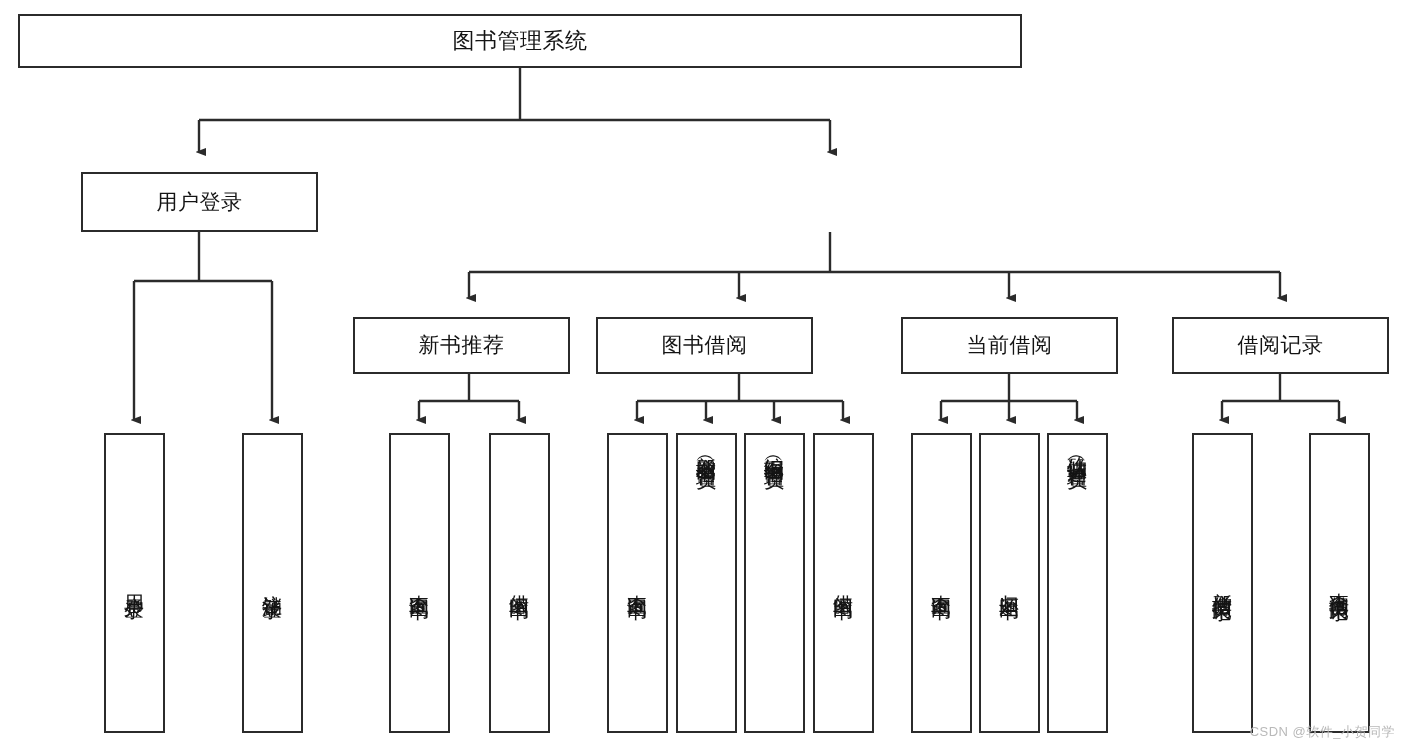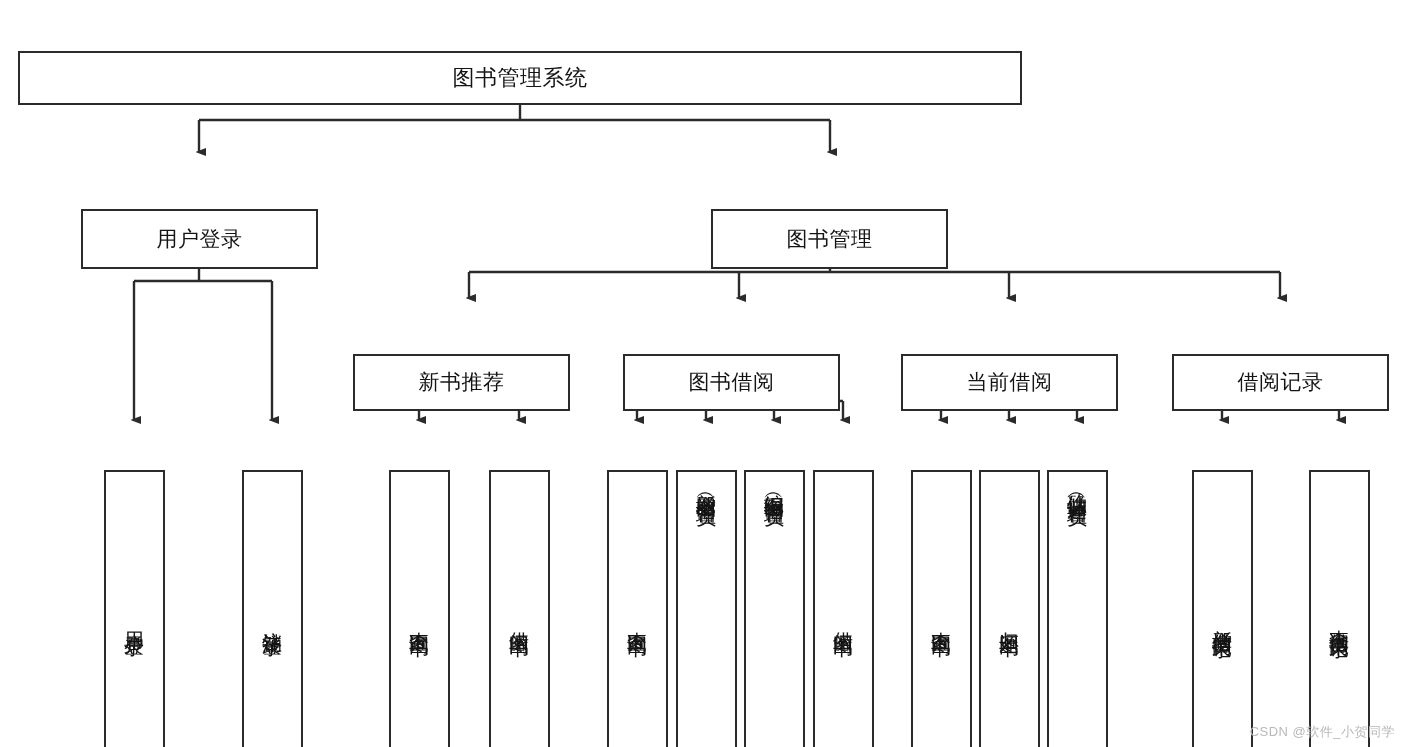--- a/index.html
+++ b/index.html
@@ -29,21 +29,20 @@
   .node {
     position: absolute;
     box-sizing: border-box;
     background: #ffffff;
     border: 2px solid #2b2b2b;
     display: flex;
     align-items: center;
     justify-content: center;
     color: #1a1a1a;
     z-index: 2;
-    margin-top: 37px;
   }
   .node-label {
     font-size: 21px;
     line-height: 1.15;
     letter-spacing: 0.5px;
     white-space: nowrap;
     color: #141414;
   }
   .node.vertical {
     align-items: flex-start;
@@ -133,29 +132,26 @@
   </svg>
 
   <div class="node node-title" style="left:18px; top:14px; width:1004px; height:54px;">
     <span class="node-label">图书管理系统</span>
   </div>
 
   <div class="node" style="left:81px; top:172px; width:237px; height:60px;">
     <span class="node-label">用户登录</span>
   </div>
 
-  <div class="node" style="left:711px; top:172px; width:237px; height:60px;">
-    <span class="node-label">图书管理</span>
-  </div>
 
   <div class="node" style="left:353px; top:317px; width:217px; height:57px;">
     <span class="node-label">新书推荐</span>
   </div>
 
-  <div class="node" style="left:623px; top:317px; width:217px; height:57px;">
+  <div class="node" style="left:596px; top:317px; width:217px; height:57px;">
     <span class="node-label">图书借阅</span>
   </div>
 
   <div class="node" style="left:901px; top:317px; width:217px; height:57px;">
     <span class="node-label">当前借阅</span>
   </div>
 
   <div class="node" style="left:1172px; top:317px; width:217px; height:57px;">
     <span class="node-label">借阅记录</span>
   </div>

